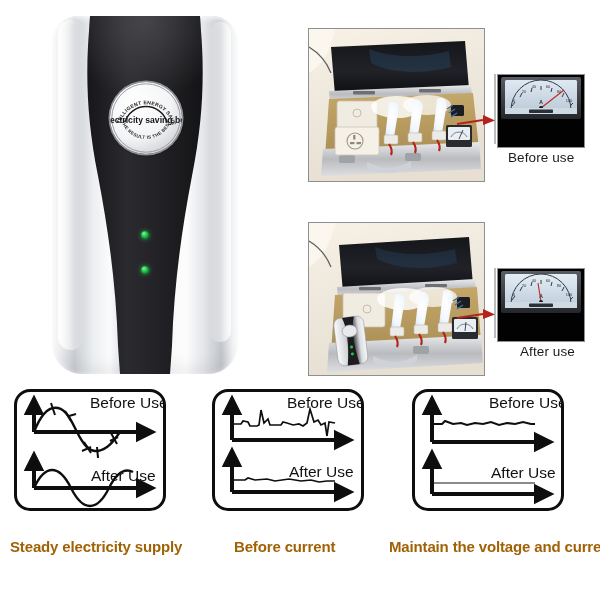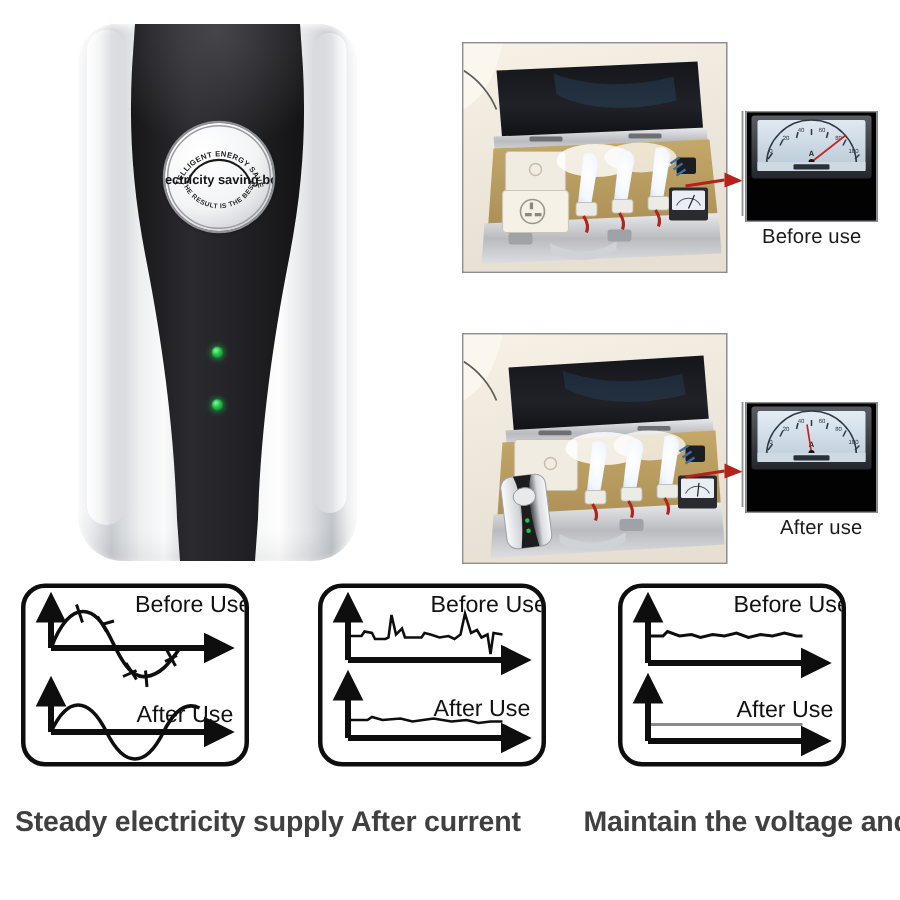--- a/index.html
+++ b/index.html
@@ -132,23 +132,23 @@
     position: absolute;
     border: 3.2px solid #0e0e0e;
     border-radius: 16px;
     background: #ffffff;
     box-sizing: border-box;
   }
   .diagram-card svg { display: block; }
 
   .diagram-caption {
     position: absolute;
-    font-size: 19px;
+    font-size: 15px;
     font-weight: 700;
-    color: #404040;
+    color: #a16207;
     white-space: nowrap;
     letter-spacing: -.15px;
   }
 
   .wave-label {
     font-family: "Liberation Sans", sans-serif;
     font-size: 15.5px;
     fill: #111111;
   }
 </style>
@@ -528,21 +528,21 @@
         <line x1="17" y1="100" x2="124" y2="100"></line>
         <path d="M121,93 L135,100 L121,107 Z"></path>
         <line x1="17" y1="100" x2="17" y2="70"></line>
         <path d="M10,73 L17,59 L24,73 Z"></path>
       </g>
       <text class="wave-label" x="74" y="85">After Use</text>
       <path d="M19,88 L30,88 L33,86 L40,88 L52,87 L60,89 L74,87
                L86,89 L96,88 L104,90 L112,89 L120,89" fill="none" stroke="#0e0e0e" stroke-width="1.7"></path>
     </svg>
   </div>
-  <div class="diagram-caption" style="left:234px; top:538px;">After current</div>
+  <div class="diagram-caption" style="left:234px; top:538px;">Before current</div>
 
   <div class="diagram-card" style="left:412px; top:389px; width:152px; height:122px;">
     <svg width="146" height="116" viewBox="0 0 146 116" xmlns="http://www.w3.org/2000/svg">
       <g stroke="#0e0e0e" stroke-width="4" fill="#0e0e0e">
         <line x1="17" y1="50" x2="124" y2="50"></line>
         <path d="M121,43 L135,50 L121,57 Z"></path>
         <line x1="17" y1="50" x2="17" y2="18"></line>
         <path d="M10,21 L17,7 L24,21 Z"></path>
       </g>
       <text class="wave-label" x="74" y="16">Before Use</text>

